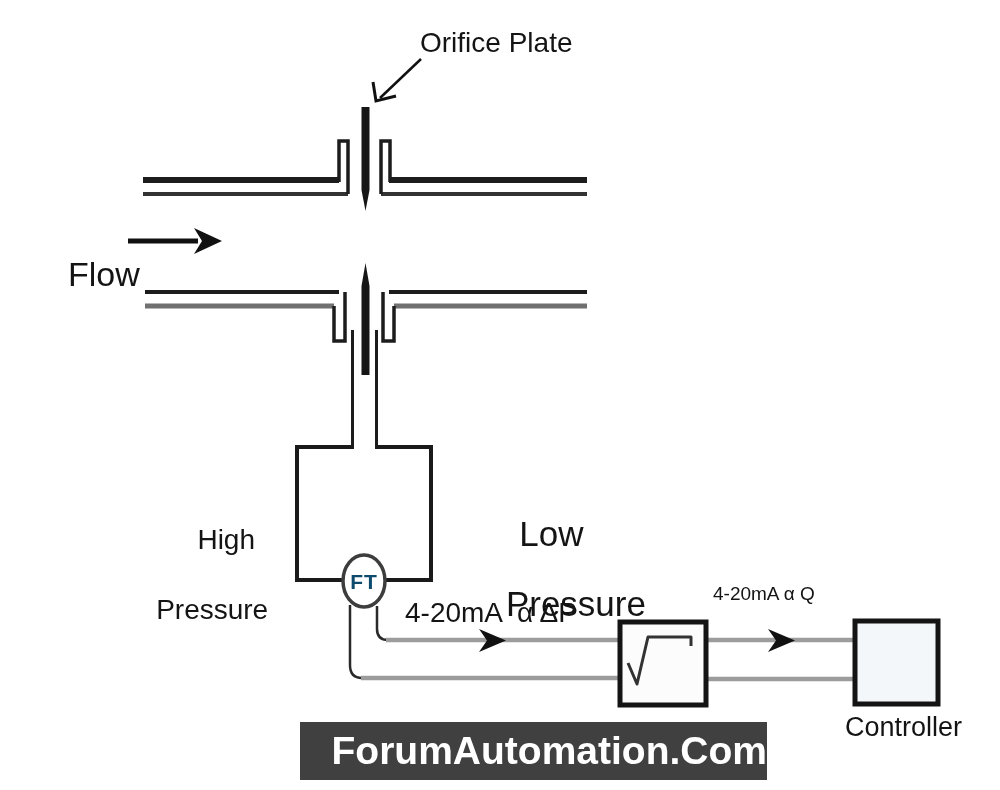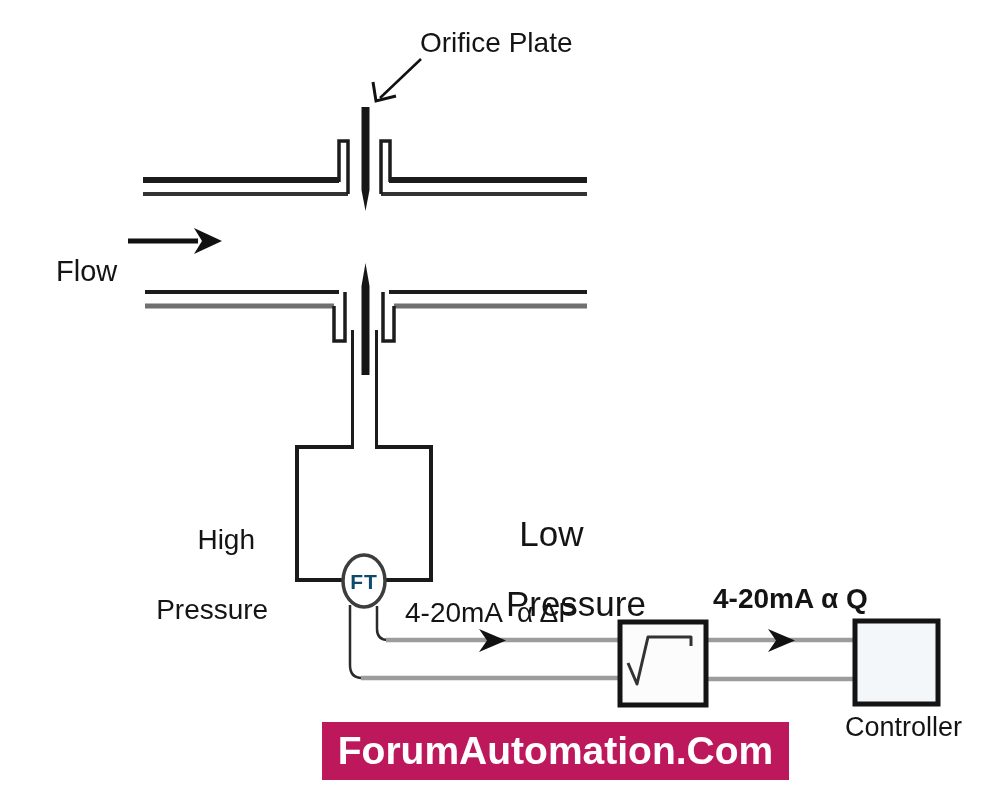--- a/index.html
+++ b/index.html
@@ -11,34 +11,34 @@
     overflow:hidden;
   }
   .linework{position:absolute;left:0;top:0;width:1000px;height:790px;}
   .lbl{
     position:absolute;
     color:#141414;
     white-space:pre;
     font-family:"Liberation Sans", sans-serif;
   }
   .lbl-orifice{left:420px;top:27px;font-size:28px;}
-  .lbl-flow{left:56px;top:255px;font-size:29px;}
+  .lbl-flow{left:68px;top:255px;font-size:34px;}
   .lbl-hp{left:125px;top:487px;width:130px;text-align:right;font-size:28px;line-height:35px;}
   .lbl-lp{left:467px;top:481px;width:130px;text-align:center;font-size:35px;line-height:35px;}
   .lbl-ft{
     left:346px;top:570px;width:36px;text-align:center;
     font-size:21px;font-weight:bold;color:#0c4a6e;letter-spacing:1px;
   }
   .lbl-dp{left:405px;top:597px;font-size:28px;}
-  .lbl-q{left:713px;top:583px;font-size:28px;font-weight:bold;}
+  .lbl-q{left:713px;top:583px;font-size:19px;}
   .lbl-controller{left:832px;top:712px;width:130px;text-align:right;font-size:27px;}
   .banner{
-    position:absolute;left:322px;top:722px;width:467px;height:58px;
-    background:#be185d;
-    display:flex;align-items:center;justify-content:center;
+    position:absolute;left:300px;top:722px;width:467px;height:58px;
+    background:#404040;
+    display:flex;align-items:center;justify-content:flex-end;
   }
   .banner span{
     color:#ffffff;font-size:39px;font-weight:800;
     font-family:"Liberation Sans", sans-serif;
     letter-spacing:0px;
   }
 </style>
 </head>
 <body>
 

